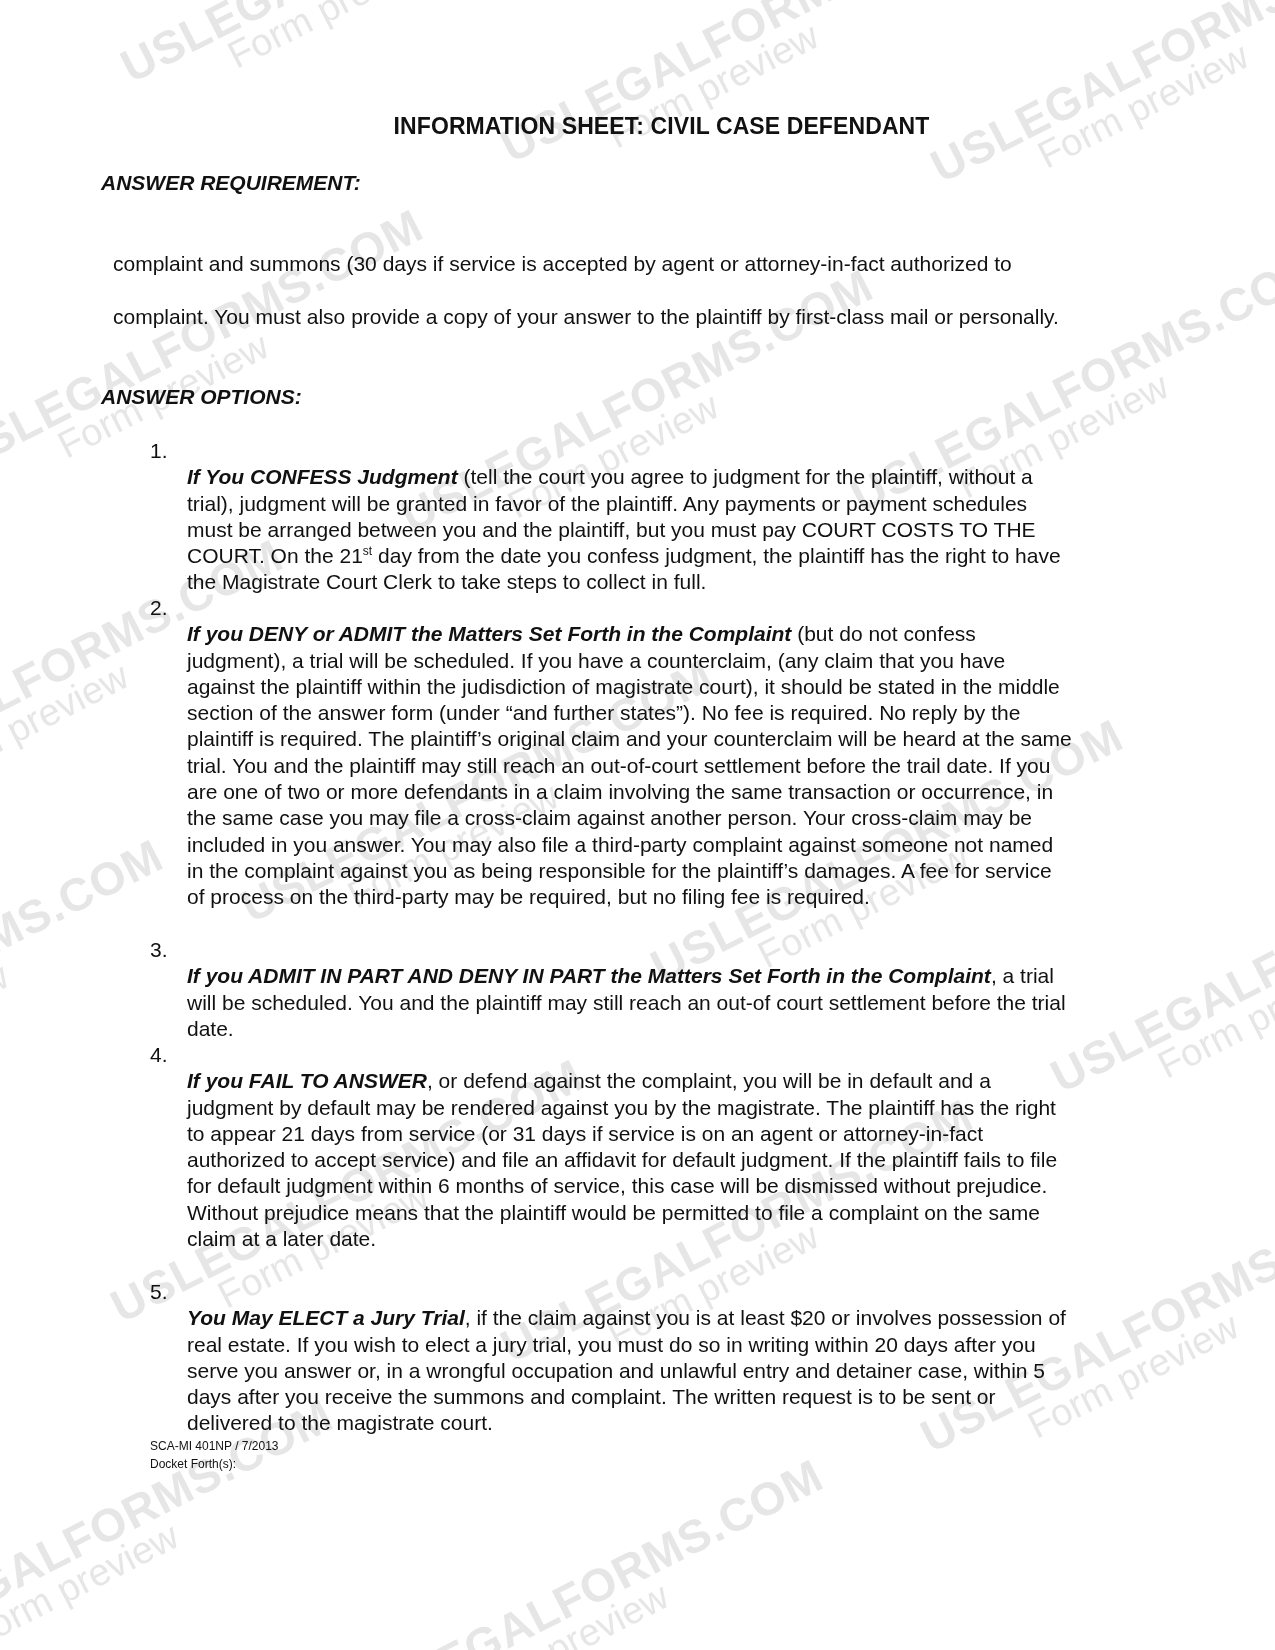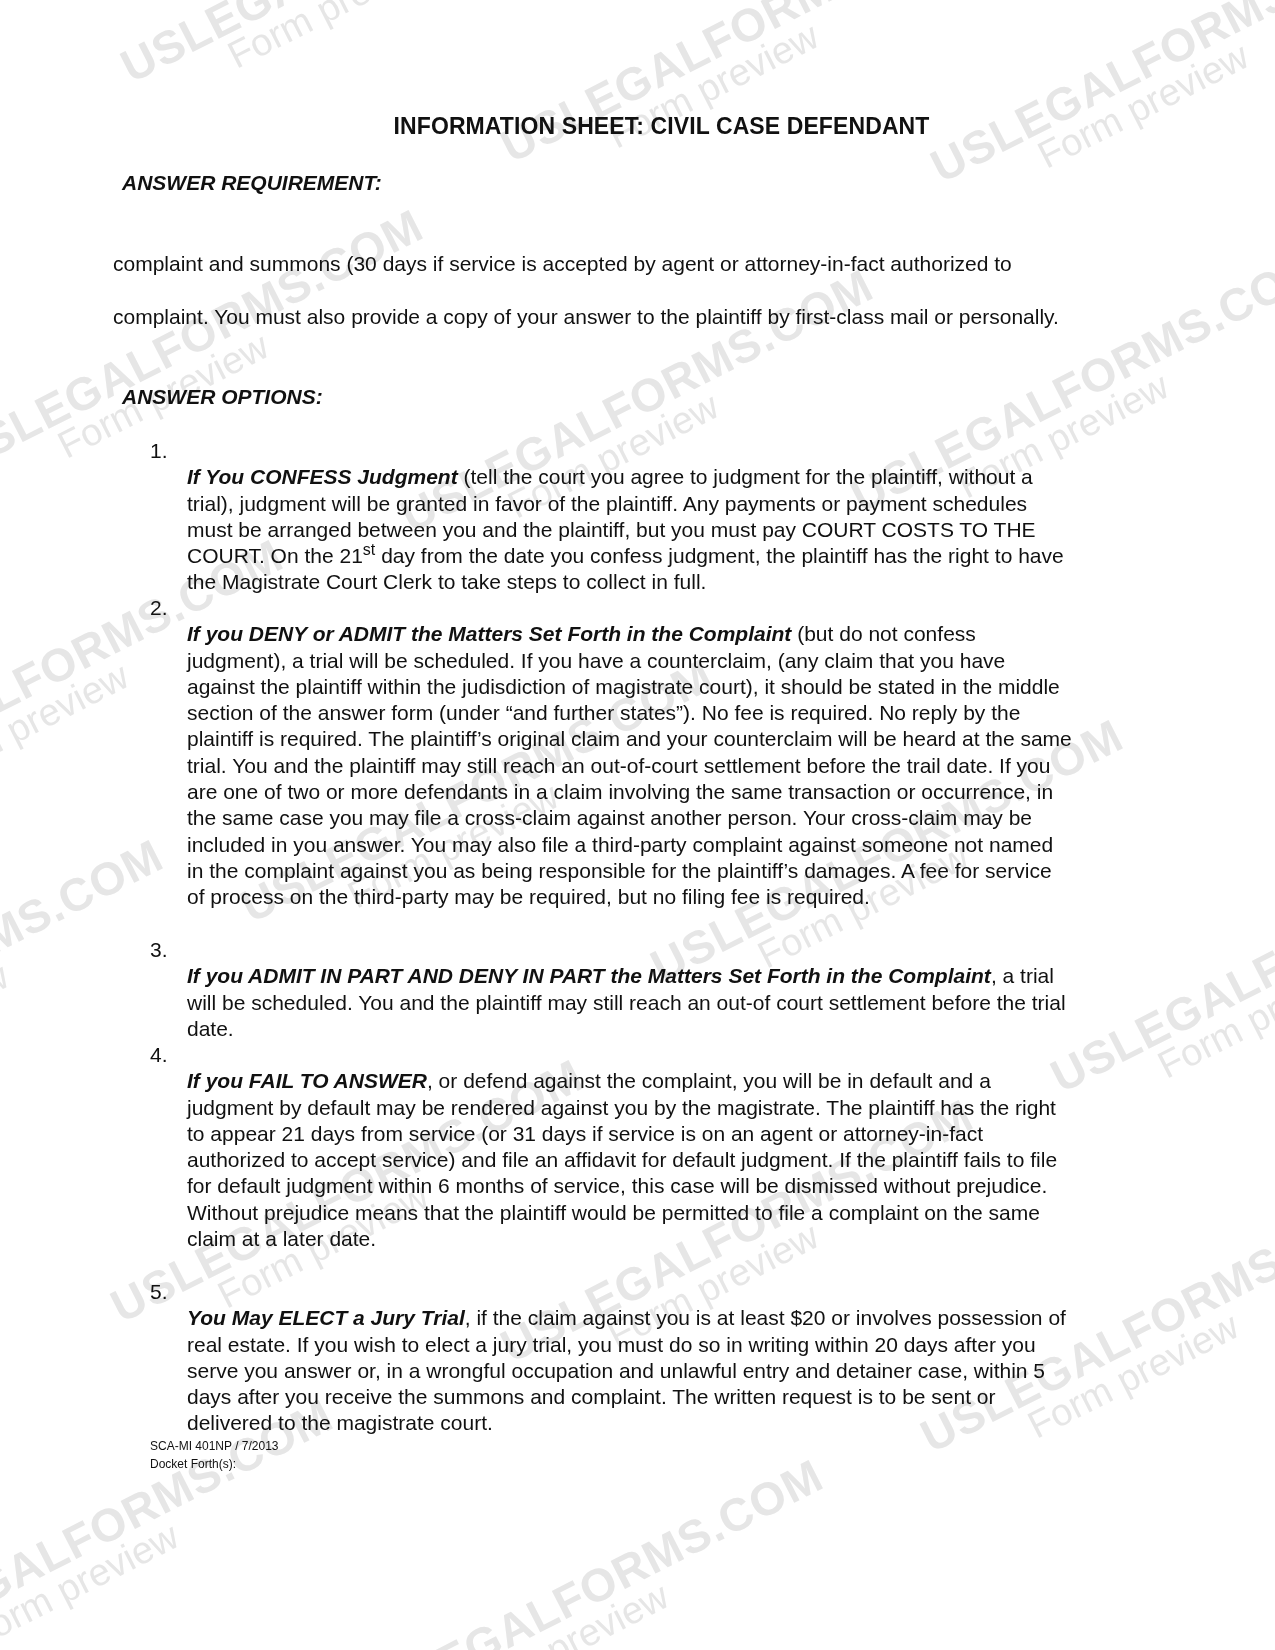--- a/index.html
+++ b/index.html
@@ -62,21 +62,21 @@
       left: 0;
       width: 1275px;
       text-align: center;
       font-weight: bold;
       font-size: 23px;
       letter-spacing: 0.1px;
       padding-left: 24px;
     }
     .section-heading {
       position: absolute;
-      left: 122px;
+      left: 101px;
       font-weight: bold;
       font-style: italic;
       font-size: 21px;
     }
     .para {
       position: absolute;
       left: 113px;
       width: 1060px;
       font-size: 21px;
       line-height: 26.3px;
@@ -99,21 +99,21 @@
       left: 37px;
       top: 0;
       width: 1000px;
       white-space: pre-line;
     }
     .bi {
       font-weight: bold;
       font-style: italic;
     }
     sup {
-      font-size: 16px;
+      font-size: 12px;
       line-height: 0;
       vertical-align: super;
       margin-top: 20px;
     }
     .footer {
       position: absolute;
       left: 150px;
       top: 1437px;
       font-size: 12px;
       line-height: 18px;

